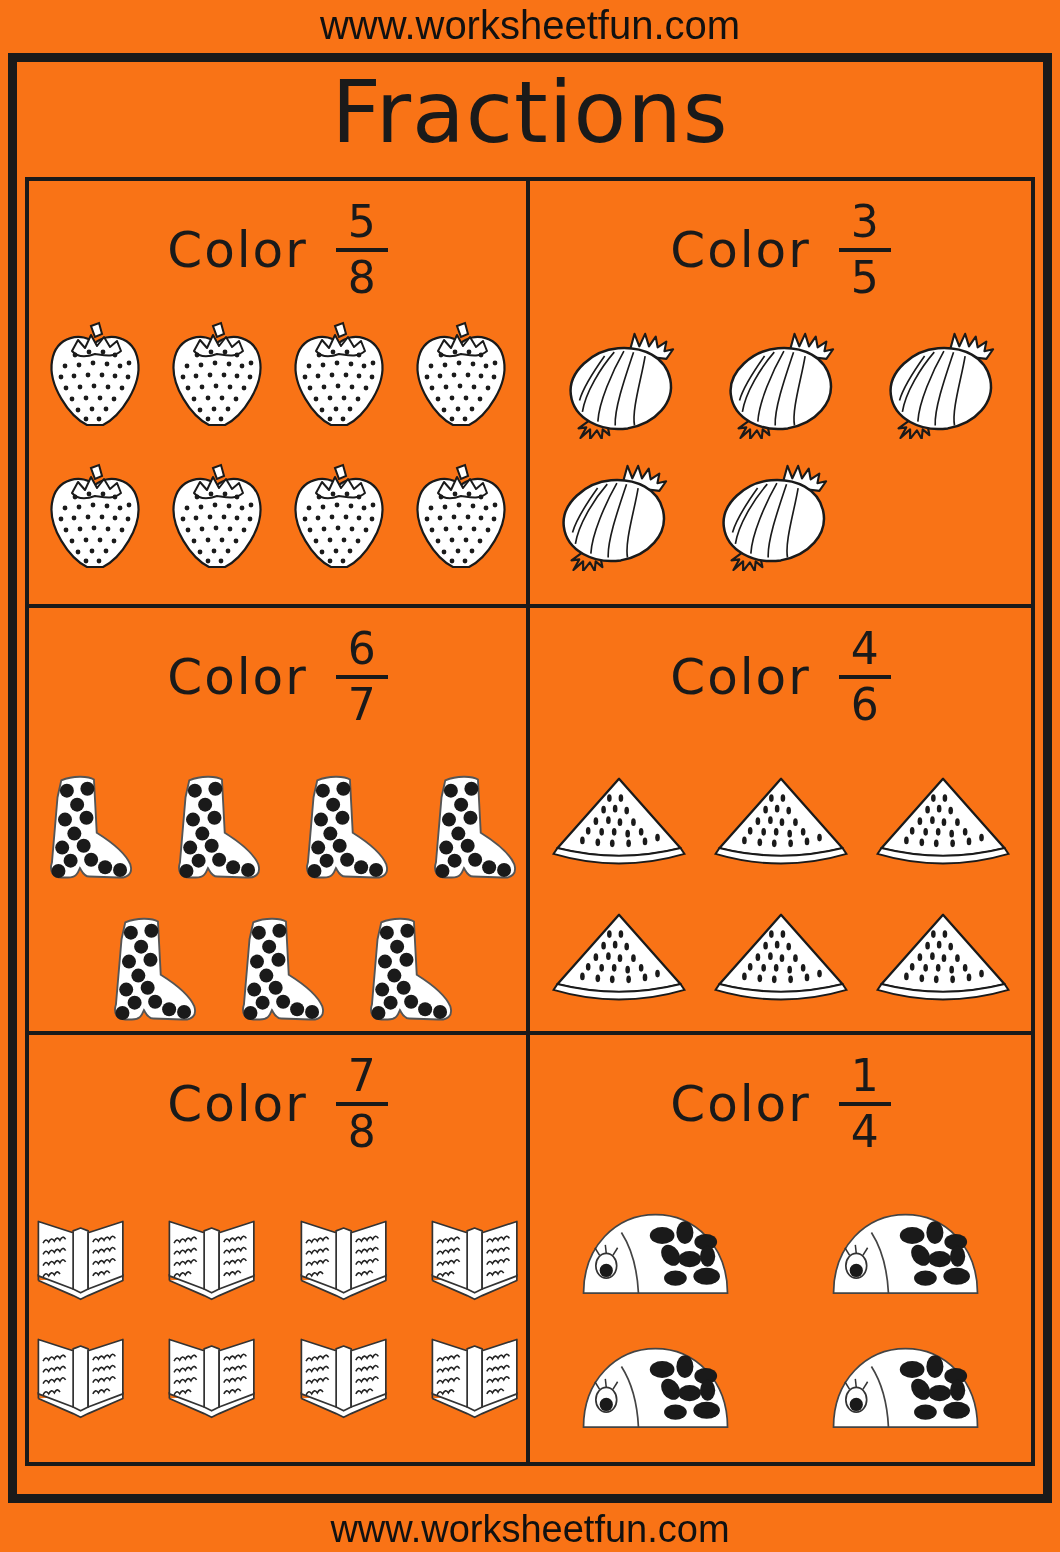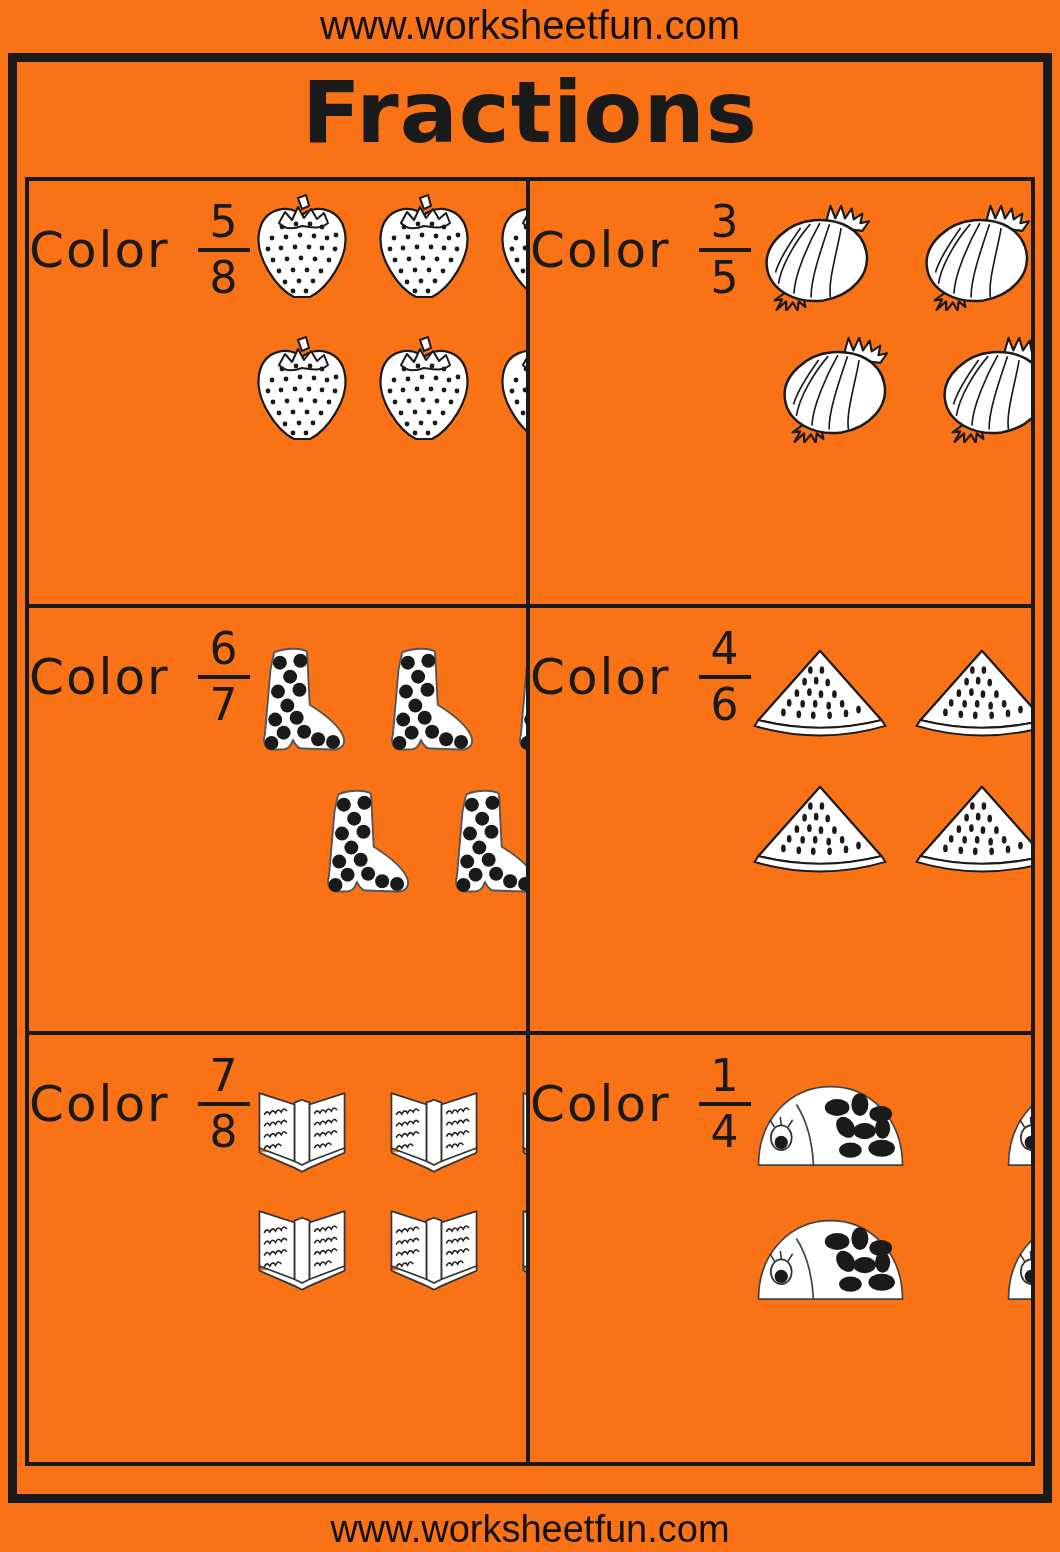--- a/index.html
+++ b/index.html
@@ -4,25 +4,25 @@
 <style>
   html,body{margin:0;padding:0;background:#e8e8e8;}
   .page{position:relative;width:1060px;height:1552px;background:#f97316;overflow:hidden;
         font-family:"DejaVu Sans",sans-serif;color:#1a1a1a;margin:0 auto;}
   .site-header{position:absolute;top:0;left:0;right:0;text-align:center;
         font-family:"Liberation Sans",sans-serif;font-size:40px;line-height:50px;color:#111;}
   .site-footer{position:absolute;bottom:0;left:0;right:0;text-align:center;
         font-family:"Liberation Sans",sans-serif;font-size:38px;line-height:46px;color:#111;}
   .frame{position:absolute;top:53px;left:8px;width:1044px;height:1450px;
         border:9px solid #1a1a1a;box-sizing:border-box;}
-  .title{text-align:center;font-size:86px;font-weight:bold;line-height:1.18;margin-top:0;letter-spacing:1px;}
+  .title{text-align:center;font-size:86px;font-weight:normal;line-height:1.18;margin-top:0;letter-spacing:1px;}
   .grid{margin:14px auto 0;width:1002px;border:4px solid #1a1a1a;
         display:grid;grid-template-columns:1fr 1fr;grid-template-rows:repeat(3,427px);}
   .cell{border-right:4px solid #1a1a1a;border-bottom:4px solid #1a1a1a;
-        display:flex;flex-direction:row;overflow:hidden;}
+        display:flex;flex-direction:column;overflow:hidden;}
   .cell:nth-child(even){border-right:none;}
   .cell:nth-child(5),.cell:nth-child(6){border-bottom:none;}
   .heading{display:flex;justify-content:center;align-items:center;gap:28px;padding-top:10px;height:118px;}
   .color-label{font-size:50px;letter-spacing:2px;}
   .frac{display:inline-flex;flex-direction:column;align-items:center;line-height:1;}
   .frac .num,.frac .den{font-size:44px;line-height:1.05;}
   .frac .bar{width:52px;height:4px;background:#1a1a1a;margin:3px 0;}
   .items{display:flex;flex-direction:column;}
   .items-row{display:flex;justify-content:center;align-items:flex-end;}
   .items-row.align-left{justify-content:flex-start;padding-left:18px;}

